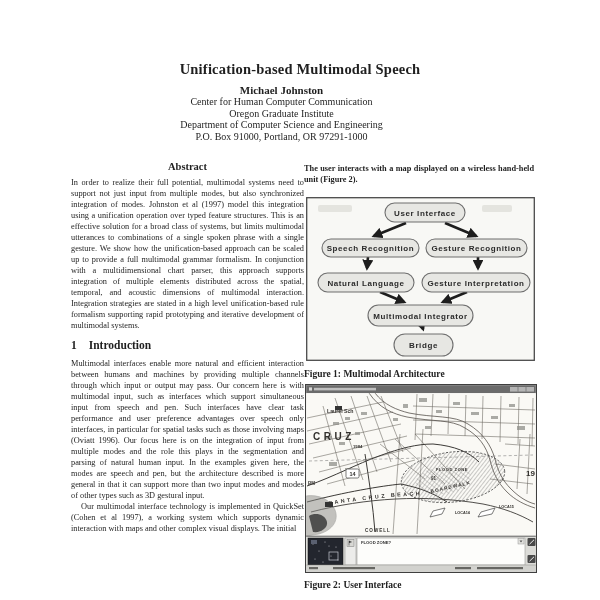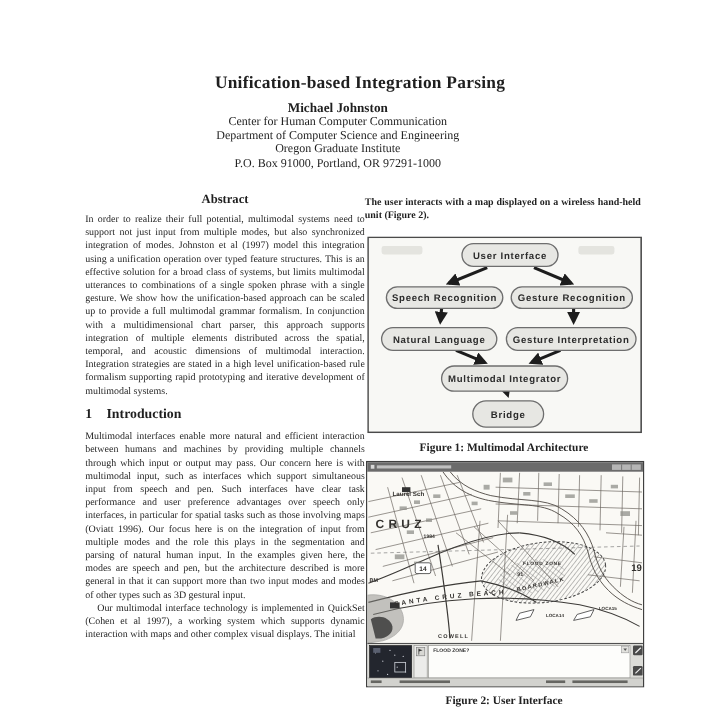--- a/index.html
+++ b/index.html
@@ -15,45 +15,45 @@
   .col p{margin:0;}
   .left{left:71px;top:161px;width:233px;height:439px;overflow:hidden;}
   .h-abstract{text-align:center;font-weight:bold;font-size:10.5px;margin-bottom:5px;}
   .h-section{font-weight:bold;font-size:11.5px;margin:9px 0 7px 0;text-align:left;}
   .h-section .sec-num{margin-right:12px;}
   p.indent{text-indent:10px;}
   .right{left:304px;top:163px;width:233px;height:437px;font-weight:bold;}
   .lead{position:absolute;top:0;left:0;width:230px;}
   .fig1{position:absolute;top:34px;left:2px;}
   .fig2{position:absolute;top:221px;left:1px;}
-  .caption{position:absolute;left:0;width:232px;text-align:center;font-size:9.5px;color:#222;}
+  .caption{position:absolute;left:0;width:232px;font-size:9.5px;color:#222;}
   .cap1{top:206px;}
   .cap2{top:417px;}
   .node{fill:#e7e7e3;stroke:#6e6e6e;stroke-width:1.1;}
   .nlabel{font-family:"Liberation Sans",sans-serif;font-size:8px;fill:#2b2b2b;
           letter-spacing:.6px;text-anchor:middle;}
   .arrow{stroke:#1d1d1d;stroke-width:2.6;fill:none;}
   .street{stroke:#55504a;stroke-width:.55;fill:none;opacity:.9;}
   .road{stroke:#3c3a37;stroke-width:1;fill:none;}
   .river{stroke:#57524c;stroke-width:.8;fill:none;}
   .mlabel{font-family:"Liberation Sans",sans-serif;fill:#33312e;}
   .bldg{fill:#8f8f8a;opacity:.75;}
 </style>
 </head>
 <body>
 
 <div class="page">
 
-  <h1 class="title">Unification-based Integration Parsing</h1>
+  <h1 class="title">Unification-based Multimodal Speech</h1>
 
   <div class="authorblock">
     <div class="author">Michael Johnston</div>
     <div>Center for Human Computer Communication</div>
+    <div>Oregon Graduate Institute</div>
     <div>Department of Computer Science and Engineering</div>
-    <div>Oregon Graduate Institute</div>
     <div>P.O. Box 91000, Portland, OR 97291-1000</div>
   </div>
 
   <div class="col left">
     <div class="h-abstract">Abstract</div>
     <p>In order to realize their full potential, multimodal systems need to support not just input from multiple modes, but also synchronized integration of modes. Johnston et al (1997) model this integration using a unification operation over typed feature structures. This is an effective solution for a broad class of systems, but limits multimodal utterances to combinations of a single spoken phrase with a single gesture. We show how the unification-based approach can be scaled up to provide a full multimodal grammar formalism. In conjunction with a multidimensional chart parser, this approach supports integration of multiple elements distributed across the spatial, temporal, and acoustic dimensions of multimodal interaction. Integration strategies are stated in a high level unification-based rule formalism supporting rapid prototyping and iterative development of multimodal systems.</p>
     <div class="h-section">
       <span class="sec-num">1</span><span>Introduction</span>
     </div>
     <p>Multimodal interfaces enable more natural and efficient interaction between humans and machines by providing multiple channels through which input or output may pass. Our concern here is with multimodal input, such as interfaces which support simultaneous input from speech and pen. Such interfaces have clear task performance and user preference advantages over speech only interfaces, in particular for spatial tasks such as those involving maps (Oviatt 1996). Our focus here is on the integration of input from multiple modes and the role this plays in the segmentation and parsing of natural human input. In the examples given here, the modes are speech and pen, but the architecture described is more general in that it can support more than two input modes and modes of other types such as 3D gestural input.</p>

